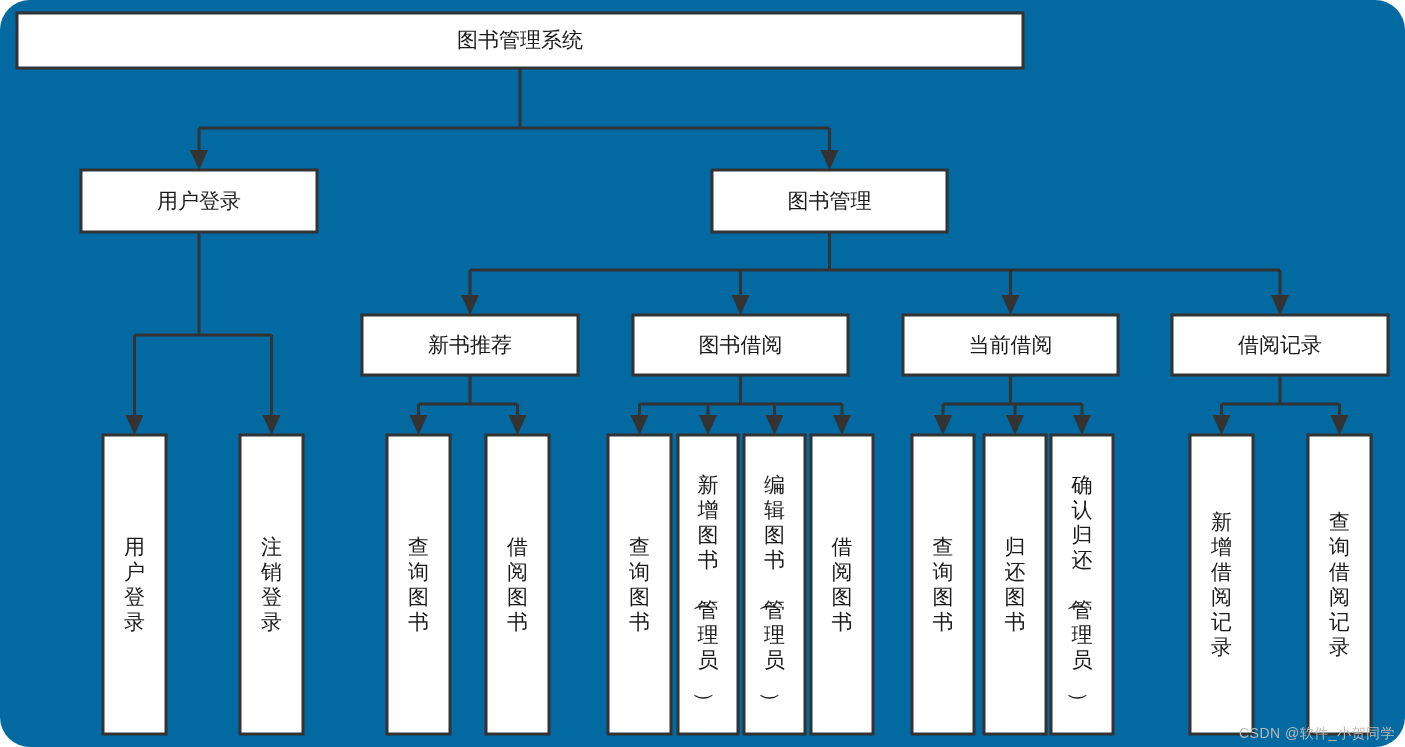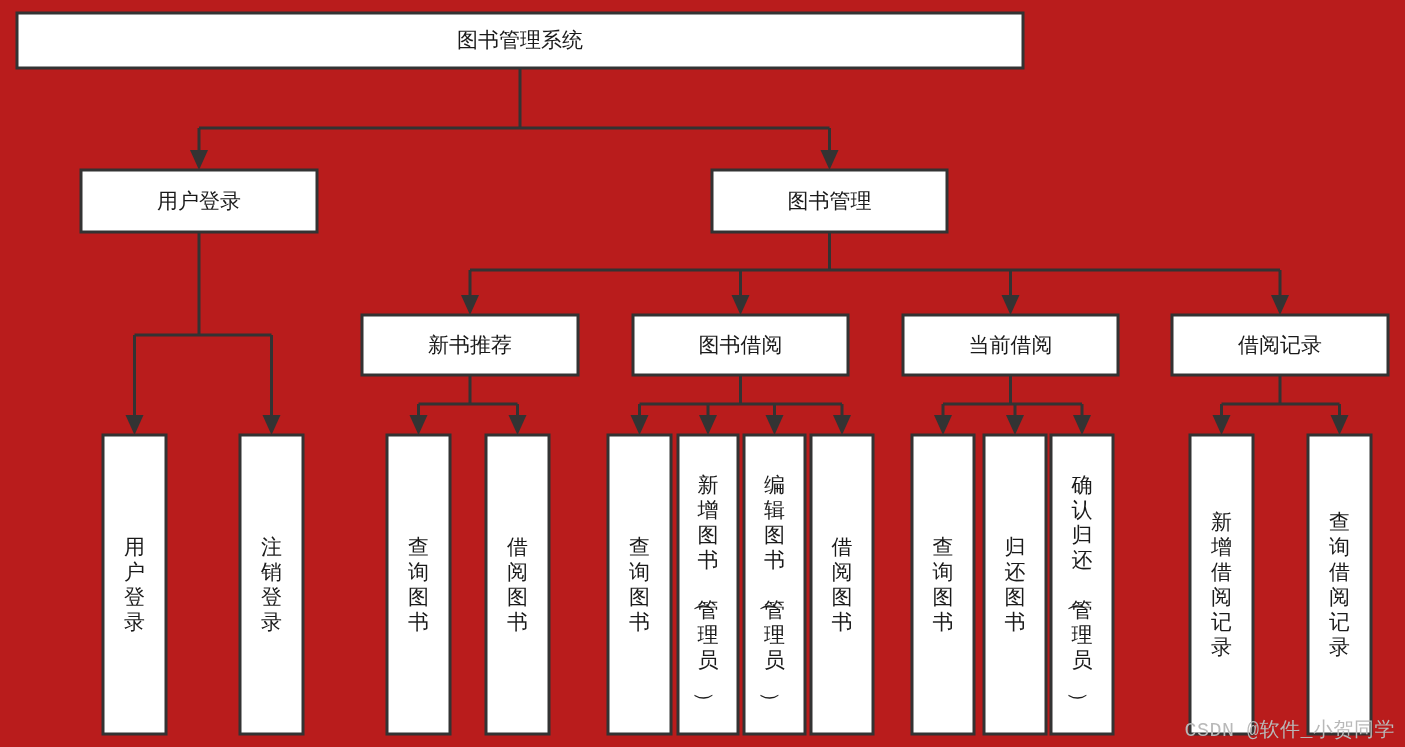--- a/index.html
+++ b/index.html
@@ -10,21 +10,22 @@
   body {
     width: 1405px;
     height: 747px;
     font-family: "Liberation Sans", "DejaVu Sans", sans-serif;
     overflow: hidden;
   }
   #diagram-root {
     position: relative;
     width: 1405px;
     height: 747px;
-    background: #b91c1c;
+    background: #0369a1;
+    border-radius: 30px;
   }
   svg.diagram {
     display: block;
     width: 1405px;
     height: 747px;
   }
   .node-rect {
     fill: #ffffff;
     stroke: #333333;
     stroke-width: 3;
@@ -48,22 +49,22 @@
   .node-label-v {
     font-family: "Liberation Sans", "DejaVu Sans", sans-serif;
     font-size: 21px;
     fill: #1a1a1a;
     text-anchor: middle;
   }
   .watermark {
     position: absolute;
     right: 10px;
     bottom: 4px;
-    font-family: Liberation Mono, monospace;
-    font-size: 20px;
+    font-family: Liberation Sans, sans-serif;
+    font-size: 14px;
     color: #b9b9b9;
     letter-spacing: 0.5px;
     white-space: nowrap;
     pointer-events: none;
   }
 </style>
 </head>
 <body>
 
 <div id="diagram-root">

